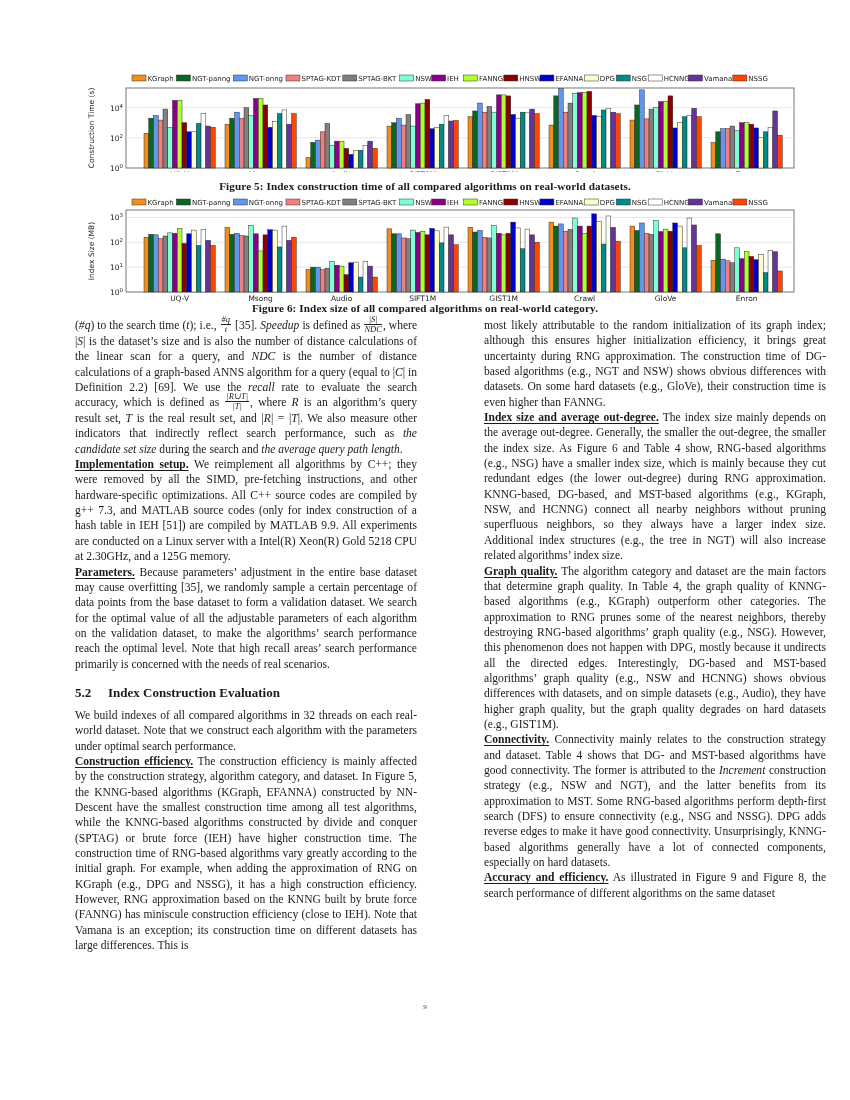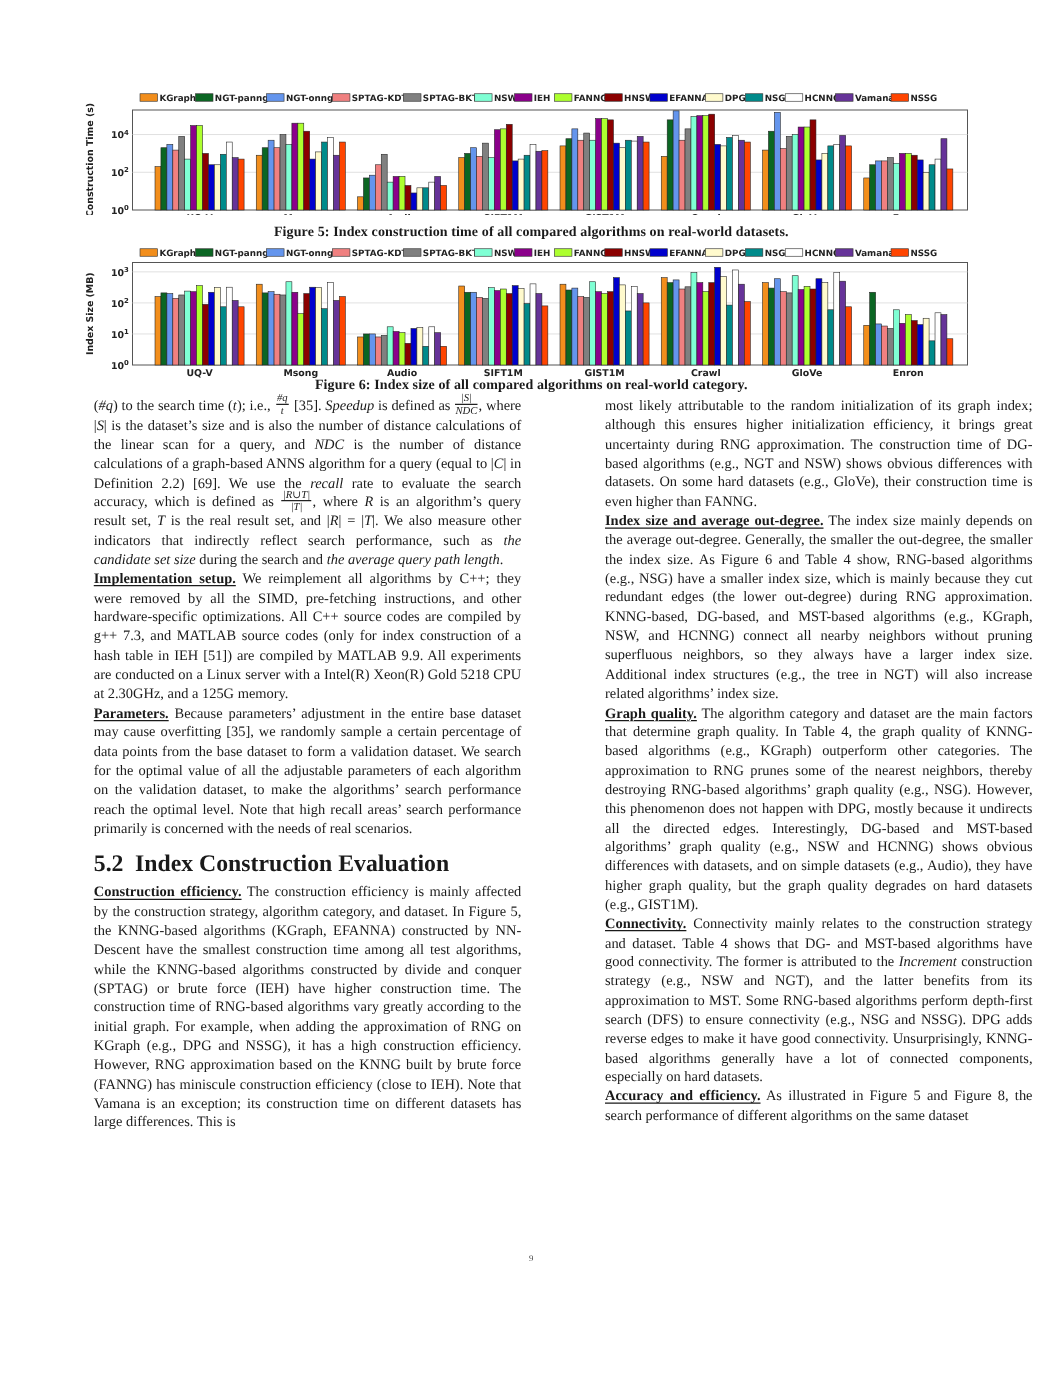--- a/index.html
+++ b/index.html
@@ -1,25 +1,25 @@
 <!DOCTYPE html>
 <html><head>
 <meta charset="utf-8">
 <style>
   html, body { margin: 0; padding: 0; background: #ffffff; }
   body { width: 850px; height: 1100px; position: relative; overflow: hidden; font-family: "Liberation Serif", "DejaVu Serif", serif; color: #1a1a1a; }
-  .fig { position: absolute; left: 64px; width: 715px; font-weight: bold; }
+  .fig { position: absolute; left: 84px; width: 715px; }
   .fig svg { display: block; }
   .caption { position: absolute; left: 0; width: 850px; text-align: center; font-family: "Liberation Serif", serif; font-weight: bold; font-size: 11.2px; letter-spacing: 0.1px; }
   .col { position: absolute; top: 318px; width: 342px; font-size: 11.55px; line-height: 15.35px; text-align: justify; }
   .col p { margin: 0; }
   .left { left: 75px; }
   .right { left: 441px; margin-left: 43px; }
   .rh { font-weight: bold; text-decoration: underline; text-decoration-thickness: 1px; text-underline-offset: 2px; }
-  .sec { font-weight: bold; font-size: 19px; margin: 12px 0 6px 0; line-height: 18px; }
+  .sec { font-weight: bold; font-size: 13px; margin: 12px 0 6px 0; line-height: 18px; }
   .sec .num { display: inline-block; width: 33px; }
   .it { font-style: italic; }
   .bi { font-style: italic; font-weight: normal; }
   .frac { display: inline-block; vertical-align: middle; text-align: center; font-size: 8.5px; line-height: 9px; margin: -4px 1px 0 1px; }
   .frac .n { display: block; border-bottom: 0.8px solid #222; padding: 0 1px; }
   .frac .d { display: block; }
   .pagenum { position: absolute; top: 1003px; left: 0; width: 850px; text-align: center; font-size: 7px; color: #444; }
   .axis-text { font-family: "DejaVu Sans", sans-serif; font-size: 7.5px; fill: #222; }
   .legend-text { font-family: "DejaVu Sans", sans-serif; font-size: 7px; fill: #222; }
 </style>
@@ -383,30 +383,31 @@
 <div class="caption" style="top:302px;">Figure 6: Index size of all compared algorithms on real-world category.</div>
 
 <div class="col left">
   <p><span>(</span><span class="it">#q</span><span>) to the search time (</span><span class="it">t</span><span>); i.e., </span><span class="frac"><span class="n it">#q</span><span class="d it">t</span></span><span> [35]. </span><span class="it">Speedup</span><span> is defined as </span><span class="frac"><span class="n it">|S|</span><span class="d it">NDC</span></span><span>, where |</span><span class="it">S</span><span>| is the dataset’s size and is also the number of distance calculations of the linear scan for a query, and </span><span class="it">NDC</span><span> is the number of distance calculations of a graph-based ANNS algorithm for a query (equal to |</span><span class="it">C</span><span>| in Definition 2.2) [69]. We use the </span><span class="it">recall</span><span> rate to evaluate the search accuracy, which is defined as </span><span class="frac"><span class="n it">|R∪T|</span><span class="d it">|T|</span></span><span>, where </span><span class="it">R</span><span> is an algorithm’s query result set, </span><span class="it">T</span><span> is the real result set, and |</span><span class="it">R</span><span>| = |</span><span class="it">T</span><span>|. We also measure other indicators that indirectly reflect search performance, such as </span><span class="it">the candidate set size</span><span> during the search and </span><span class="it">the average query path length</span><span>.</span></p>
 
   <p><span class="rh">Implementation setup.</span><span> We reimplement all algorithms by C++; they were removed by all the SIMD, pre-fetching instructions, and other hardware-specific optimizations. All C++ source codes are compiled by g++ 7.3, and MATLAB source codes (only for index construction of a hash table in IEH [51]) are compiled by MATLAB 9.9. All experiments are conducted on a Linux server with a Intel(R) Xeon(R) Gold 5218 CPU at 2.30GHz, and a 125G memory.</span></p>
 
   <p><span class="rh">Parameters.</span><span> Because parameters’ adjustment in the entire base dataset may cause overfitting [35], we randomly sample a certain percentage of data points from the base dataset to form a validation dataset. We search for the optimal value of all the adjustable parameters of each algorithm on the validation dataset, to make the algorithms’ search performance reach the optimal level. Note that high recall areas’ search performance primarily is concerned with the needs of real scenarios.</span></p>
 
   <div class="sec"><span class="num">5.2</span><span>Index Construction Evaluation</span></div>
+  <p>We build indexes of all compared algorithms in 32 threads on each real-world dataset. Note that we construct each algorithm with the parameters under optimal search performance.</p>
 
   <p><span class="rh">Construction efficiency.</span><span> The construction efficiency is mainly affected by the construction strategy, algorithm category, and dataset. In Figure 5, the KNNG-based algorithms (KGraph, EFANNA) constructed by NN-Descent have the smallest construction time among all test algorithms, while the KNNG-based algorithms constructed by divide and conquer (SPTAG) or brute force (IEH) have higher construction time. The construction time of RNG-based algorithms vary greatly according to the initial graph. For example, when adding the approximation of RNG on KGraph (e.g., DPG and NSSG), it has a high construction efficiency. However, RNG approximation based on the KNNG built by brute force (FANNG) has miniscule construction efficiency (close to IEH). Note that Vamana is an exception; its construction time on different datasets has large differences. This is</span></p>
 </div>
 
 <div class="col right">
   <p>most likely attributable to the random initialization of its graph index; although this ensures higher initialization efficiency, it brings great uncertainty during RNG approximation. The construction time of DG-based algorithms (e.g., NGT and NSW) shows obvious differences with datasets. On some hard datasets (e.g., GloVe), their construction time is even higher than FANNG.</p>
 
   <p><span class="rh">Index size and average out-degree.</span><span> The index size mainly depends on the average out-degree. Generally, the smaller the out-degree, the smaller the index size. As Figure 6 and Table 4 show, RNG-based algorithms (e.g., NSG) have a smaller index size, which is mainly because they cut redundant edges (the lower out-degree) during RNG approximation. KNNG-based, DG-based, and MST-based algorithms (e.g., KGraph, NSW, and HCNNG) connect all nearby neighbors without pruning superfluous neighbors, so they always have a larger index size. Additional index structures (e.g., the tree in NGT) will also increase related algorithms’ index size.</span></p>
 
   <p><span class="rh">Graph quality.</span><span> The algorithm category and dataset are the main factors that determine graph quality. In Table 4, the graph quality of KNNG-based algorithms (e.g., KGraph) outperform other categories. The approximation to RNG prunes some of the nearest neighbors, thereby destroying RNG-based algorithms’ graph quality (e.g., NSG). However, this phenomenon does not happen with DPG, mostly because it undirects all the directed edges. Interestingly, DG-based and MST-based algorithms’ graph quality (e.g., NSW and HCNNG) shows obvious differences with datasets, and on simple datasets (e.g., Audio), they have higher graph quality, but the graph quality degrades on hard datasets (e.g., GIST1M).</span></p>
 
   <p><span class="rh">Connectivity.</span><span> Connectivity mainly relates to the construction strategy and dataset. Table 4 shows that DG- and MST-based algorithms have good connectivity. The former is attributed to the </span><span class="bi">Increment</span><span> construction strategy (e.g., NSW and NGT), and the latter benefits from its approximation to MST. Some RNG-based algorithms perform depth-first search (DFS) to ensure connectivity (e.g., NSG and NSSG). DPG adds reverse edges to make it have good connectivity. Unsurprisingly, KNNG-based algorithms generally have a lot of connected components, especially on hard datasets.</span></p>
 
 
-  <p><span class="rh">Accuracy and efficiency.</span><span> As illustrated in Figure 5 and Figure 8, the search performance of different algorithms on the same dataset</span></p>
+  <p><span class="rh">Accuracy and efficiency.</span><span> As illustrated in Figure 9 and Figure 8, the search performance of different algorithms on the same dataset</span></p>
 </div>
 
 <div class="pagenum">9</div>
 
 </body></html>

